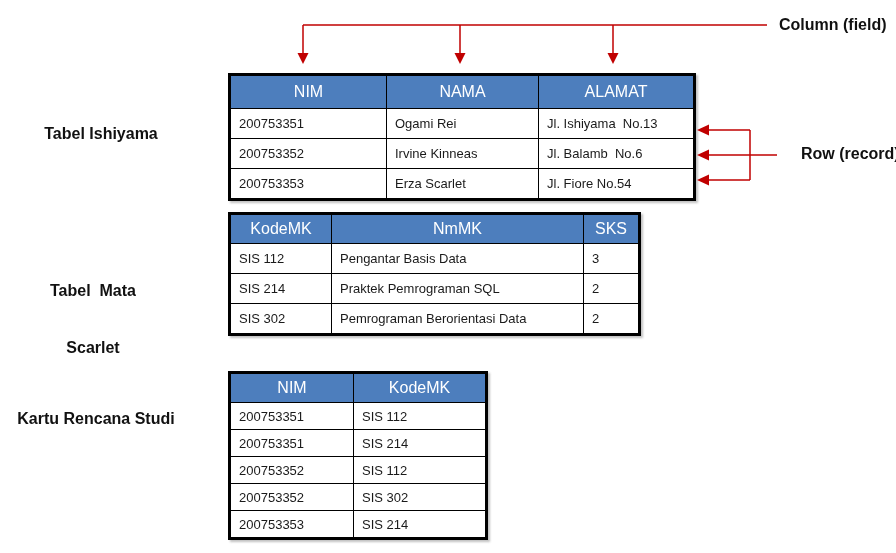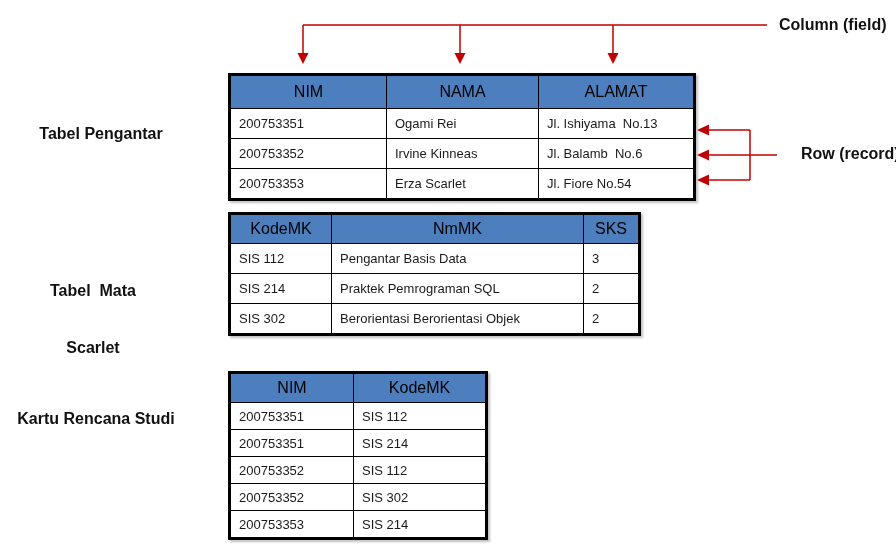--- a/index.html
+++ b/index.html
@@ -45,21 +45,21 @@
     table-layout:fixed;
     background:#ffffff;
     box-shadow:2px 2px 2px rgba(120,120,120,0.45);
   }
   table.dbtable, table.dbtable th, table.dbtable td{
     border:1px solid var(--border-black);
   }
   table.dbtable{border:3px solid var(--border-black);}
   table.dbtable th{
     background:var(--header-bg);
-    color:#000000;
+    color:#ffffff;
     font-weight:normal;
     font-size:16px;
     text-align:center;
     padding:0 4px;
   }
   table.dbtable td{
     font-size:13px;
     color:#1a1a1a;
     text-align:left;
     padding:0 0 0 8px;
@@ -82,21 +82,21 @@
   }
   svg.overlay .line{stroke:var(--arrow-red);stroke-width:1.5;fill:none;}
   svg.overlay .head{fill:var(--arrow-red);stroke:none;}
 </style>
 </head>
 <body>
 
 <div class="canvas">
 
   <div class="side-label" id="lbl-mahasiswa">
-    <div>Tabel Pengantar</div>
+    <div>Tabel Ishiyama</div>
   </div>
   <div class="side-label" id="lbl-matakuliah">
     <div>Tabel  Mata</div>
     <div>Scarlet</div>
   </div>
   <div class="side-label" id="lbl-krs">
     <div>Kartu Rencana Studi</div>
   </div>
 
   <table class="dbtable" id="table-mahasiswa">
@@ -150,21 +150,21 @@
           <td>Pengantar Basis Data</td>
           <td>3</td>
         </tr>
         <tr>
           <td>SIS 214</td>
           <td>Praktek Pemrograman SQL</td>
           <td>2</td>
         </tr>
         <tr>
           <td>SIS 302</td>
-          <td>Berorientasi Berorientasi Objek</td>
+          <td>Pemrograman Berorientasi Data</td>
           <td>2</td>
         </tr>
       </tbody>
   </table>
 
   <table class="dbtable" id="table-krs">
     <colgroup>
         <col style="width:124px">
         <col style="width:133px">
       </colgroup>

